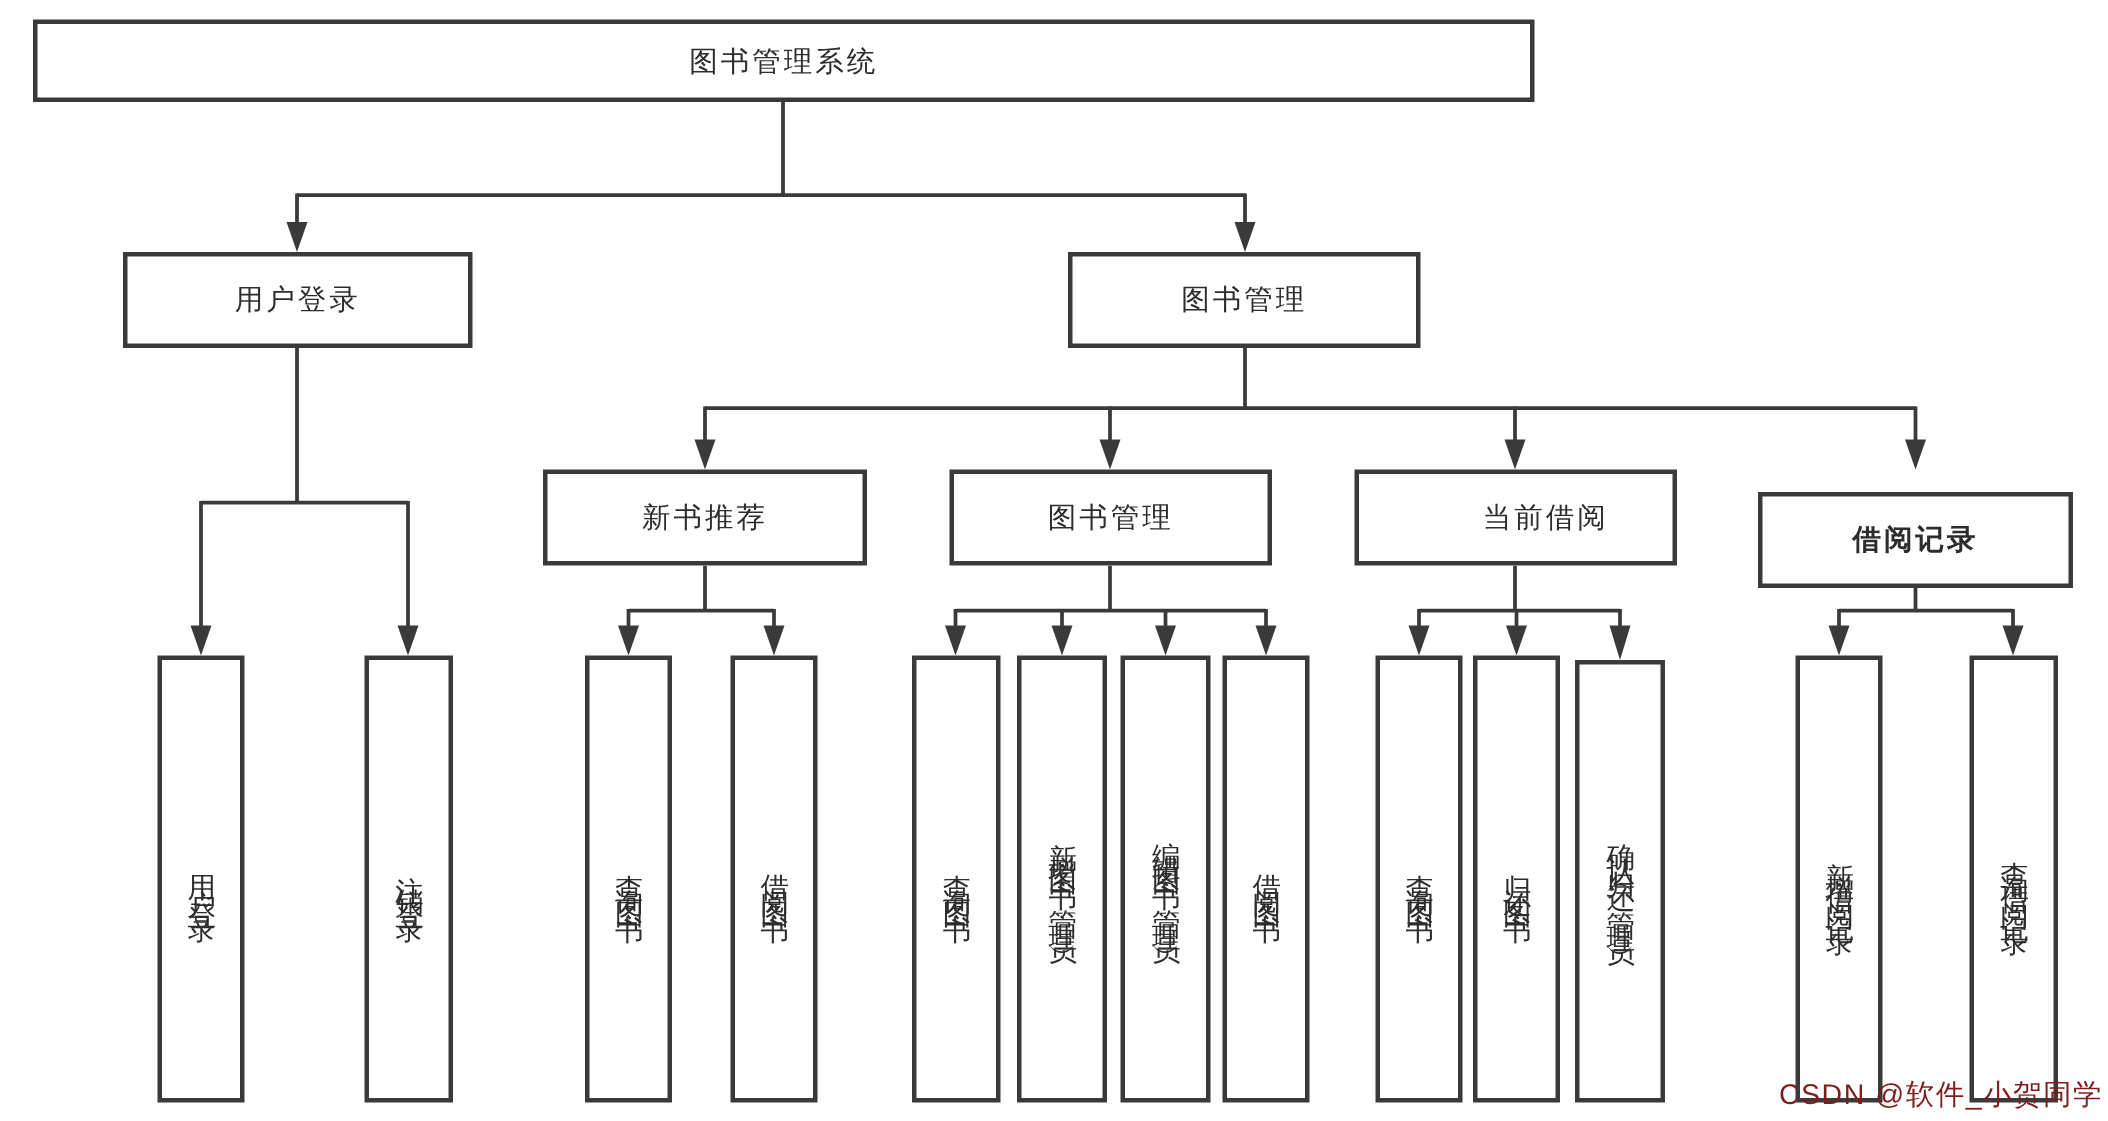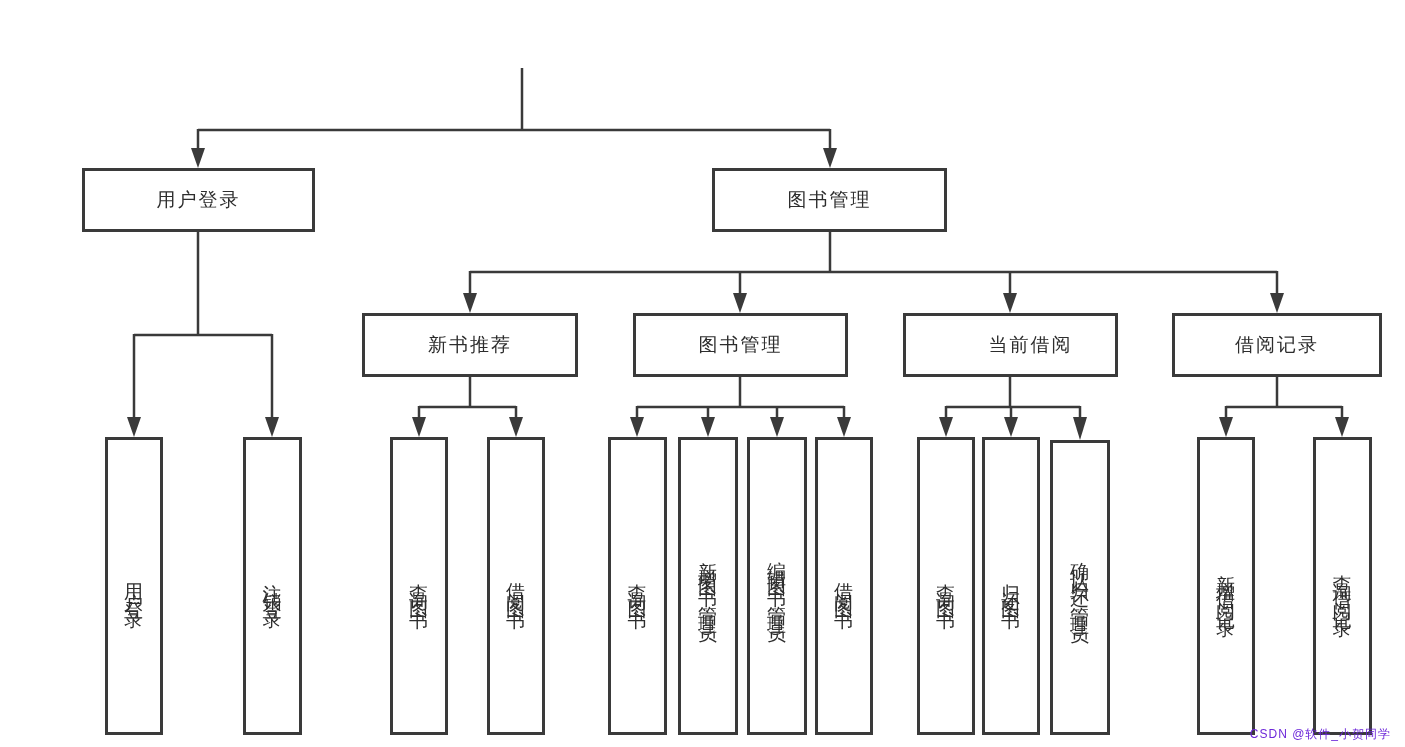--- a/index.html
+++ b/index.html
@@ -35,42 +35,42 @@
     font-size:19px;
     line-height:1;
   }
   
   .n-root   {left:22px;  top:13px;  width:1001px; height:55px;}
   .n-login  {left:82px;  top:168px; width:233px;  height:64px;}
   .n-bookmg {left:712px; top:168px; width:235px;  height:64px;}
   .n-newrec {left:362px; top:313px; width:216px;  height:64px;}
   .n-borrow {left:633px; top:313px; width:215px;  height:64px;}
   .n-current{left:903px; top:313px; width:215px;  height:64px;padding-left:40px;}
-  .n-record {left:1172px;top:313px; width:210px;  height:64px;}
+  .n-record {left:1172px;top:328px; width:210px;  height:64px;font-weight:bold;}
   
   .leaf{top:437px;height:298px;width:58px;}
   .l1 {left:105px;}
   .l2 {left:243px;width:59px;}
   .l3 {left:390px;}
   .l4 {left:487px;}
   .l5 {left:608px;width:59px;}
   .l6 {left:678px;width:60px;}
   .l7 {left:747px;width:60px;}
   .l8 {left:815px;}
   .l9 {left:917px;}
   .l10{left:982px;}
   .l11{left:1050px;width:60px;top:440px;height:295px;}
   .l12{left:1197px;}
   .l13{left:1313px;width:59px;}
   .watermark{
     position:absolute;
-    right:14px;bottom:4px;
+    right:3px;bottom:4px;
     z-index:3;
-    font-size:12px;
-    color:#6d28d9;
+    font-size:19px;
+    color:#7f1d1d;
     letter-spacing:1px;
     white-space:nowrap;
   }
 </style>
 </head>
 <body>
 
 <div class="canvas">
 
   <svg class="connectors" width="1405" height="747" viewBox="0 0 1405 747" xmlns="http://www.w3.org/2000/svg">
@@ -135,20 +135,23 @@
       <polygon points="770,417 784,417 777,437"></polygon>
       <polygon points="837,417 851,417 844,437"></polygon>
       <polygon points="939,417 953,417 946,437"></polygon>
       <polygon points="1004,417 1018,417 1011,437"></polygon>
       <polygon points="1073,417 1087,417 1080,440"></polygon>
       <polygon points="1219,417 1233,417 1226,437"></polygon>
       <polygon points="1335,417 1349,417 1342,437"></polygon>
     </g>
   </svg>
 
+  <div class="node n-root">
+    <span class="lbl">图书管理系统</span>
+  </div>
 
   <div class="node n-login">
     <span class="lbl">用户登录</span>
   </div>
   <div class="node n-bookmg">
     <span class="lbl">图书管理</span>
   </div>
 
   <div class="node n-newrec">
     <span class="lbl">新书推荐</span>

